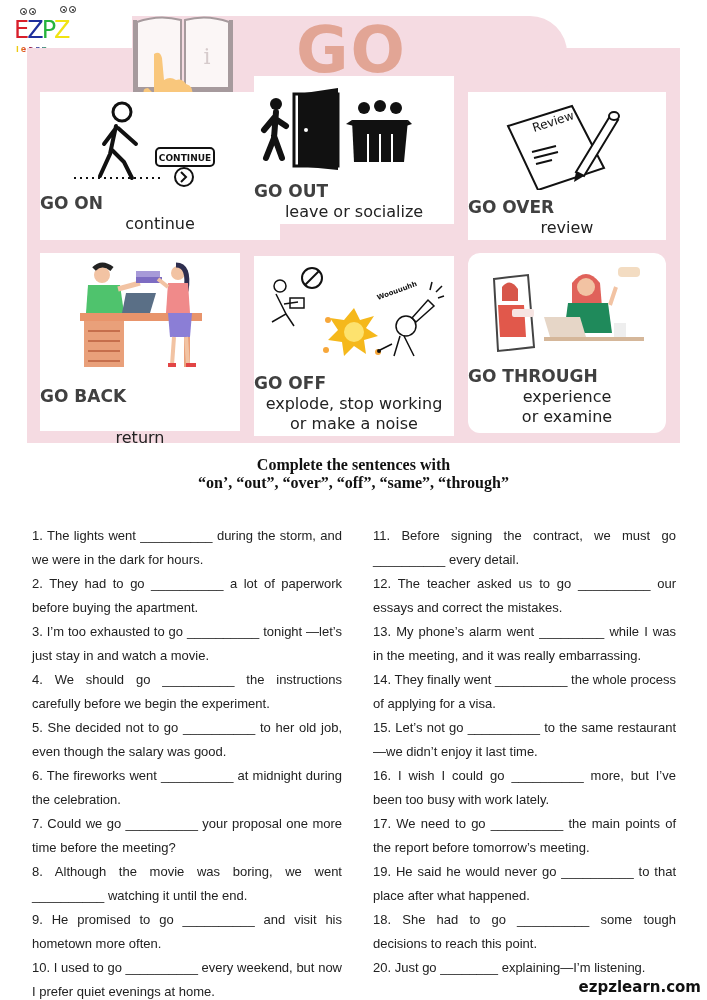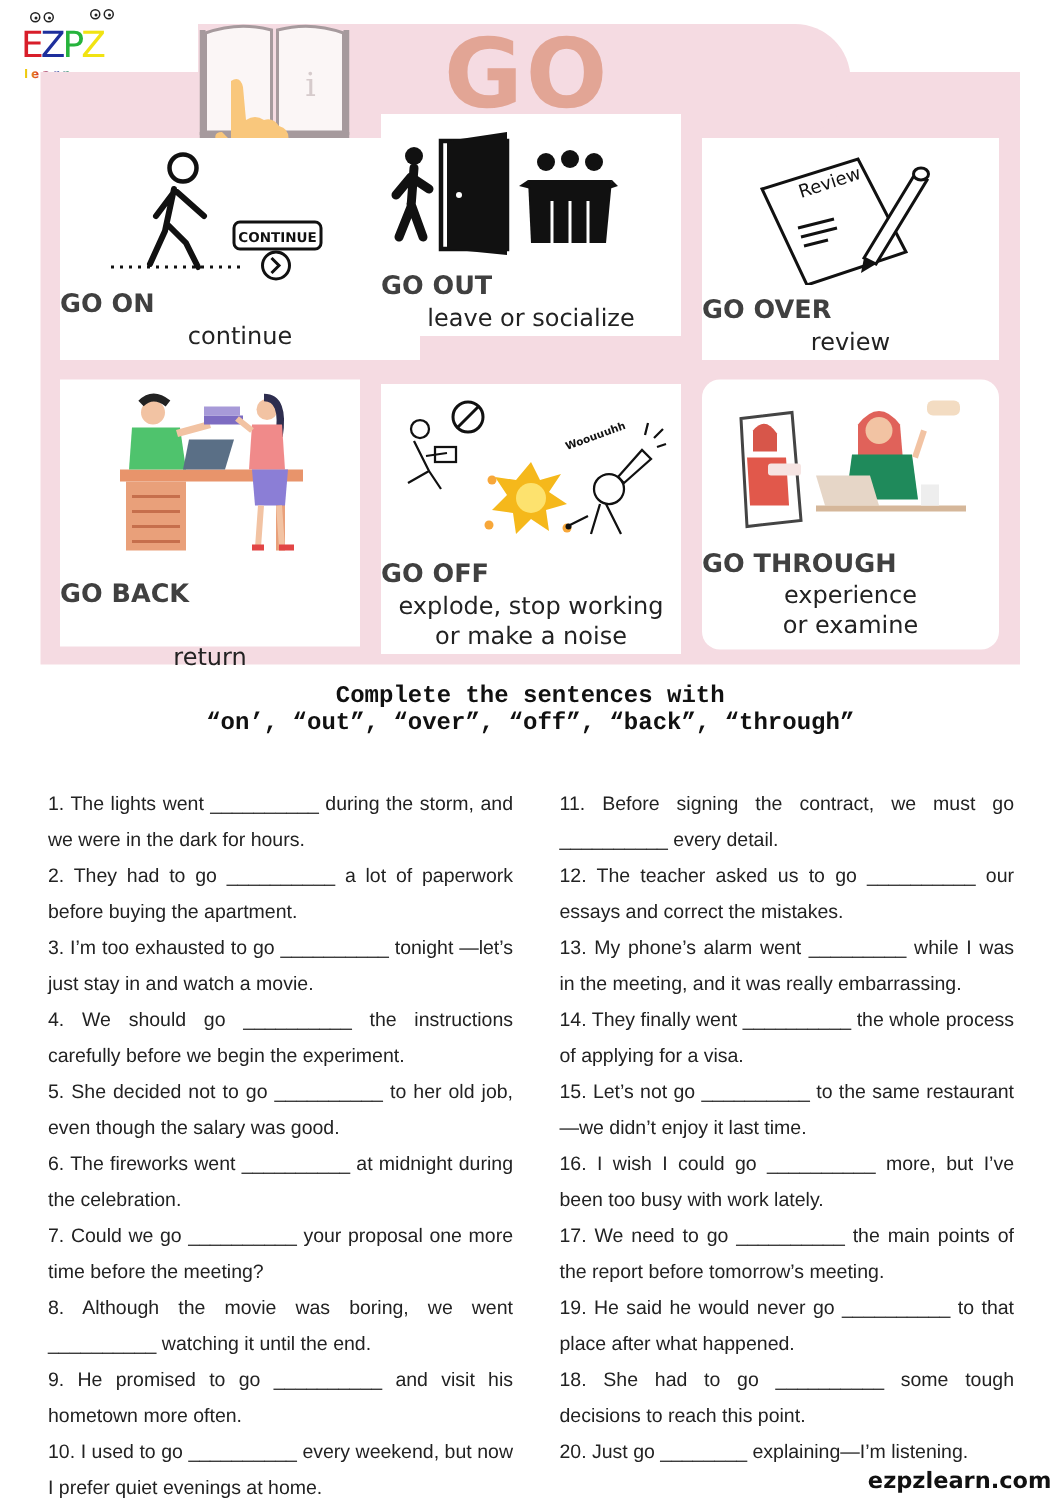--- a/index.html
+++ b/index.html
@@ -18,21 +18,21 @@
   .title-text { position: absolute; left: 296px; top: 18px; font-family: "DejaVu Sans", sans-serif; font-weight: 900; font-size: 64px; color: #e2a595; letter-spacing: 2px; line-height: 1; }
 
   .book { position: absolute; left: 133px; top: 14px; width: 100px; height: 80px; }
   .hand { position: absolute; left: 140px; top: 50px; width: 55px; height: 70px; }
 
   .card { position: absolute; background: #ffffff; }
   .card .img { position: absolute; left: 0; right: 0; }
   .card .verb { position: absolute; left: 0; right: 0; font-family: "DejaVu Sans", sans-serif; font-weight: bold; font-size: 17px; color: #404040; line-height: 1.1; }
   .card .meaning { position: absolute; left: 0; right: 0; text-align: center; font-family: "DejaVu Sans", sans-serif; font-size: 16px; color: #222; line-height: 1.2; }
 
-  .instructions { position: absolute; left: 0; width: 707px; top: 456px; text-align: center; font-family: Liberation Mono, monospace; font-weight: bold; font-size: 16px; line-height: 1.1; color: #111; }
+  .instructions { position: absolute; left: 0; width: 707px; top: 456px; text-align: center; font-family: Liberation Serif, serif; font-weight: bold; font-size: 16px; line-height: 1.1; color: #111; }
 
   .col { position: absolute; top: 524px; width: 310px; font-family: "Liberation Sans", sans-serif; font-size: 13px; line-height: 24px; color: #222; text-align: justify; }
   .col.left { left: 32px; }
   .col.right { left: 373px; width: 303px; }
   .col p { margin: 0; }
 
   .footer-site { position: absolute; right: 6px; top: 978px; font-family: "DejaVu Sans", sans-serif; font-weight: bold; font-size: 15px; color: #111; }
 </style>
 </head>
 <body>
@@ -180,21 +180,21 @@
     <rect x="150" y="6" width="22" height="10" rx="4" fill="#f3dcc2"></rect>
     <path d="M142 44 L148 26" stroke="#f2c3a3" stroke-width="4"></path>
   </svg>
   <div class="verb" style="top:114px;">GO THROUGH</div>
   <div class="meaning" style="top:134px;text-align:center;">experience</div>
   <div class="meaning" style="top:154px;">or examine</div>
 </div>
 
 <div class="instructions">
   <div>Complete the sentences with</div>
-  <div>“on’, “out”, “over”, “off”, “back”, “through”</div>
+  <div>“on’, “out”, “over”, “off”, “same”, “through”</div>
 </div>
 
 <div class="col left">
   <p>1. The lights went __________ during the storm, and we were in the dark for hours.</p>
   <p>2. They had to go __________ a lot of paperwork before buying the apartment.</p>
   <p>3. I’m too exhausted to go __________ tonight —let’s just stay in and watch a movie.</p>
   <p>4. We should go __________ the instructions carefully before we begin the experiment.</p>
   <p>5. She decided not to go __________ to her old job, even though the salary was good.</p>
   <p>6. The fireworks went __________ at midnight during the celebration.</p>
   <p>7. Could we go __________ your proposal one more time before the meeting?</p>

